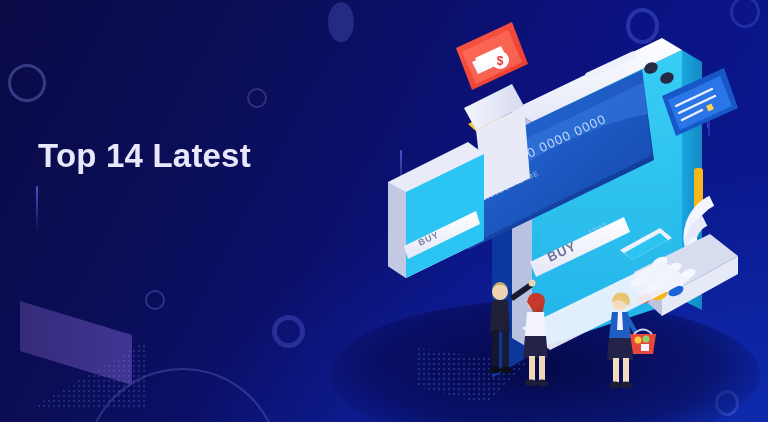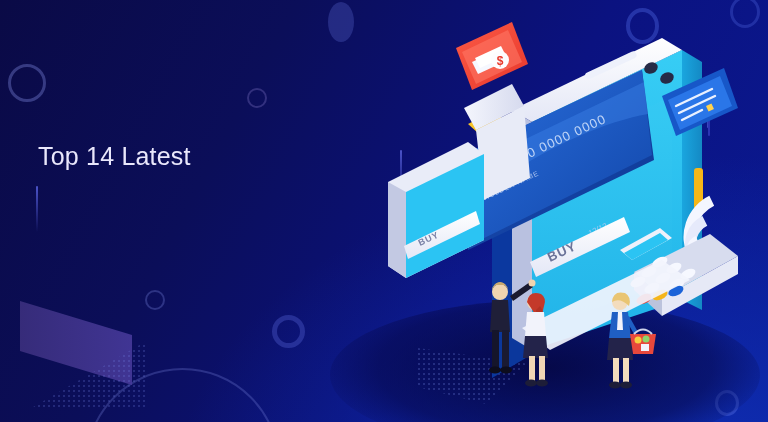--- a/index.html
+++ b/index.html
@@ -44,22 +44,22 @@
   }
 
   
   #headline{
     position:absolute; left:38px; top:132px;
     width:380px;
   }
   #headline .line{
     display:block;
     color:#e9e7fb;
-    font-size:25px;
-    font-weight:normal;
+    font-size:33px;
+    font-weight:bold;
     letter-spacing:.2px;
     line-height:48px;
     white-space:nowrap;
   }
 
   
   #illo { position:absolute; left:372px; top:10px; width:396px; height:380px; }
   #illo svg { display:block; }
 </style>
 </head>

